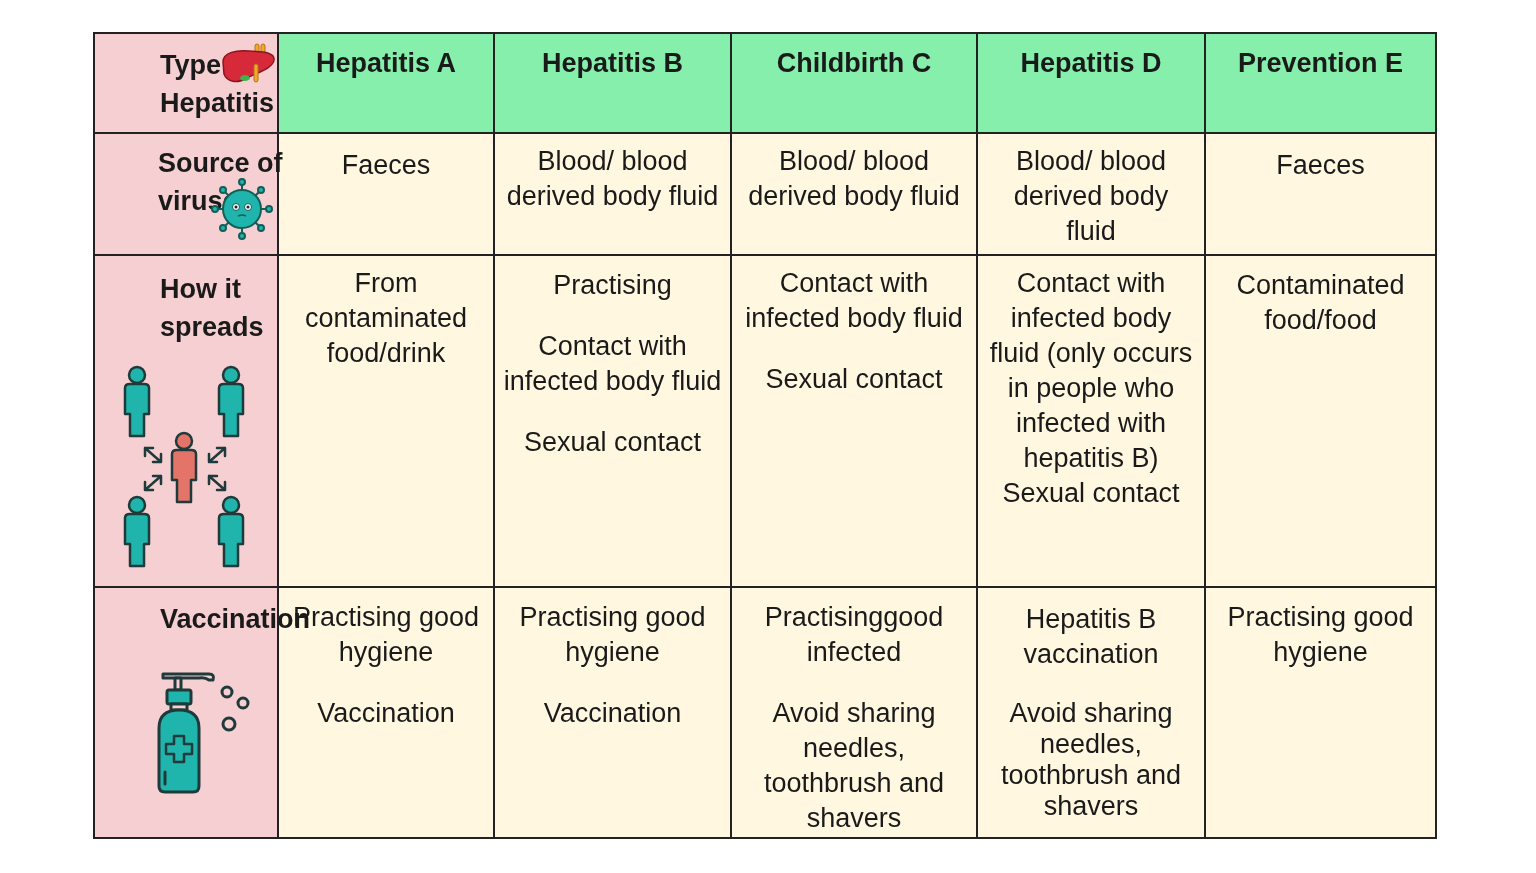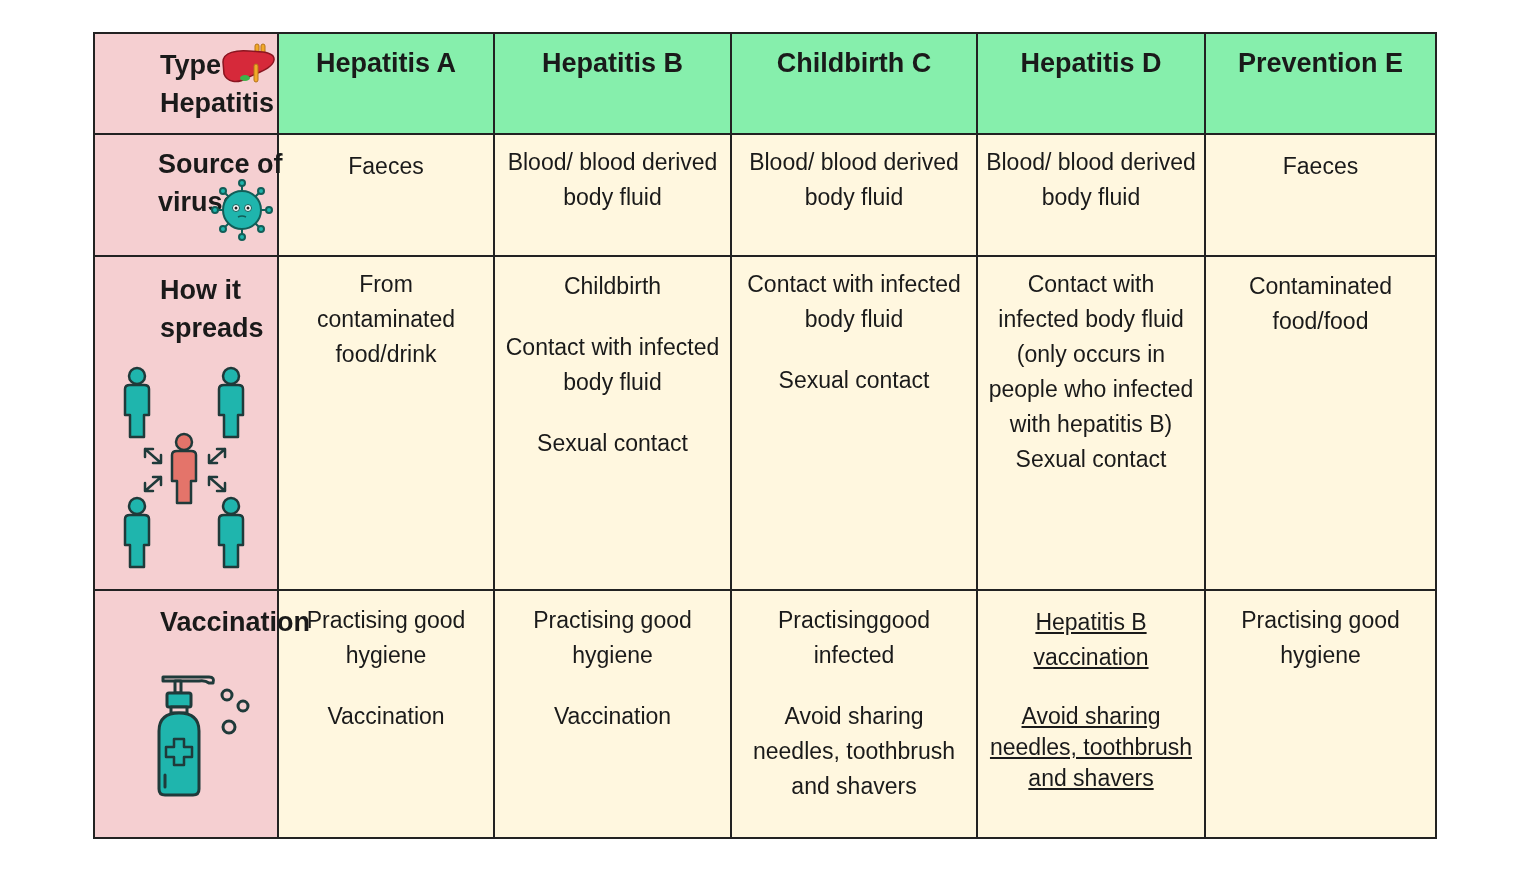--- a/index.html
+++ b/index.html
@@ -17,21 +17,21 @@
   .hep col.c2 { width: 237px; }
   .hep col.c3 { width: 246px; }
   .hep col.c4 { width: 228px; }
   .hep col.c5 { width: 231px; }
   tr.r0 { height: 100px; }
   tr.r1 { height: 121px; }
   tr.r2 { height: 332px; }
   tr.r3 { height: 246px; }
   .rowhead { background: #f5cfd1; position: relative; }
   .colhead { background: #86efac; font-weight: bold; font-size: 27px; text-align: center; padding-top: 14px !important; }
-  .cell { background: #fff7df; text-align: center; font-size: 23px; line-height: 35px; padding: 10px 8px 0 8px !important; }
+  .cell { background: #fff7df; text-align: center; font-size: 27px; line-height: 35px; padding: 10px 8px 0 8px !important; }
   .rh-label { font-weight: bold; font-size: 27px; line-height: 38px; position: absolute; left: 18px; margin-left: 47px; }
   .para { margin: 0 0 26px 0; }
   .para:last-child { margin-bottom: 0; }
   .icon { position: absolute; }
 </style>
 </head>
 <body>
 
 <table class="hep">
   <colgroup>
@@ -134,21 +134,21 @@
           <path d="M110 86 L94 100 M110 86 L102 86 M110 86 L110 94 M94 100 L102 100 M94 100 L94 92"></path>
           <path d="M30 128 L46 114 M30 128 L38 128 M30 128 L30 120 M46 114 L38 114 M46 114 L46 122"></path>
           <path d="M110 128 L94 114 M110 128 L110 120 M110 128 L102 128 M94 114 L94 122 M94 114 L102 114"></path>
         </g>
       </svg>
     </td>
     <td class="cell">
       <p class="para">From contaminated food/drink</p>
     </td>
     <td class="cell" style="padding-top:12px !important;">
-      <p class="para">Childbirth</p>
+      <p class="para">Practising</p>
       <p class="para">Contact with infected body fluid</p>
       <p class="para">Sexual contact</p>
     </td>
     <td class="cell">
       <p class="para">Contact with infected body fluid</p>
       <p class="para">Sexual contact</p>
     </td>
     <td class="cell">
       <p class="para">Contact with infected body fluid (only occurs in people who infected with hepatitis B) Sexual contact</p>
     </td>
@@ -180,21 +180,21 @@
       <p class="para">Vaccination</p>
     </td>
     <td class="cell" style="padding-top:12px !important;">
       <p class="para">Practising good hygiene</p>
       <p class="para">Vaccination</p>
     </td>
     <td class="cell" style="padding-top:12px !important;">
       <p class="para">Practisinggood infected</p>
       <p class="para">Avoid sharing needles, toothbrush and shavers</p>
     </td>
-    <td class="cell" style="padding-top:14px !important;text-decoration:underline;">
+    <td class="cell" style="padding-top:14px !important;">
       <p class="para">Hepatitis B vaccination</p>
       <p class="para" style="line-height:31px;">Avoid sharing needles, toothbrush and shavers</p>
     </td>
     <td class="cell" style="padding-top:12px !important;">
       <p class="para">Practising good hygiene</p>
     </td>
   </tr>
 </tbody>
   </table>
 

